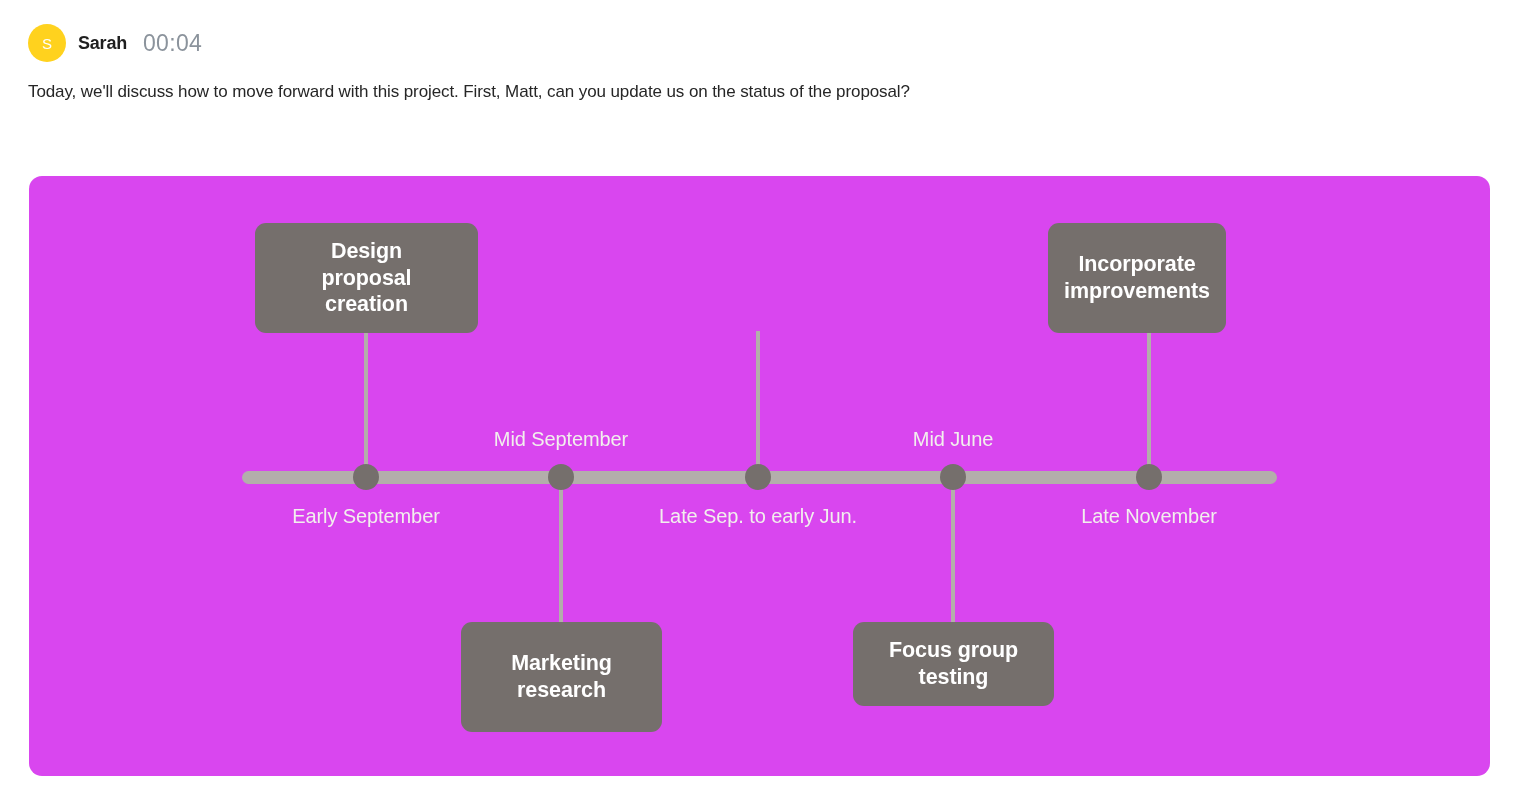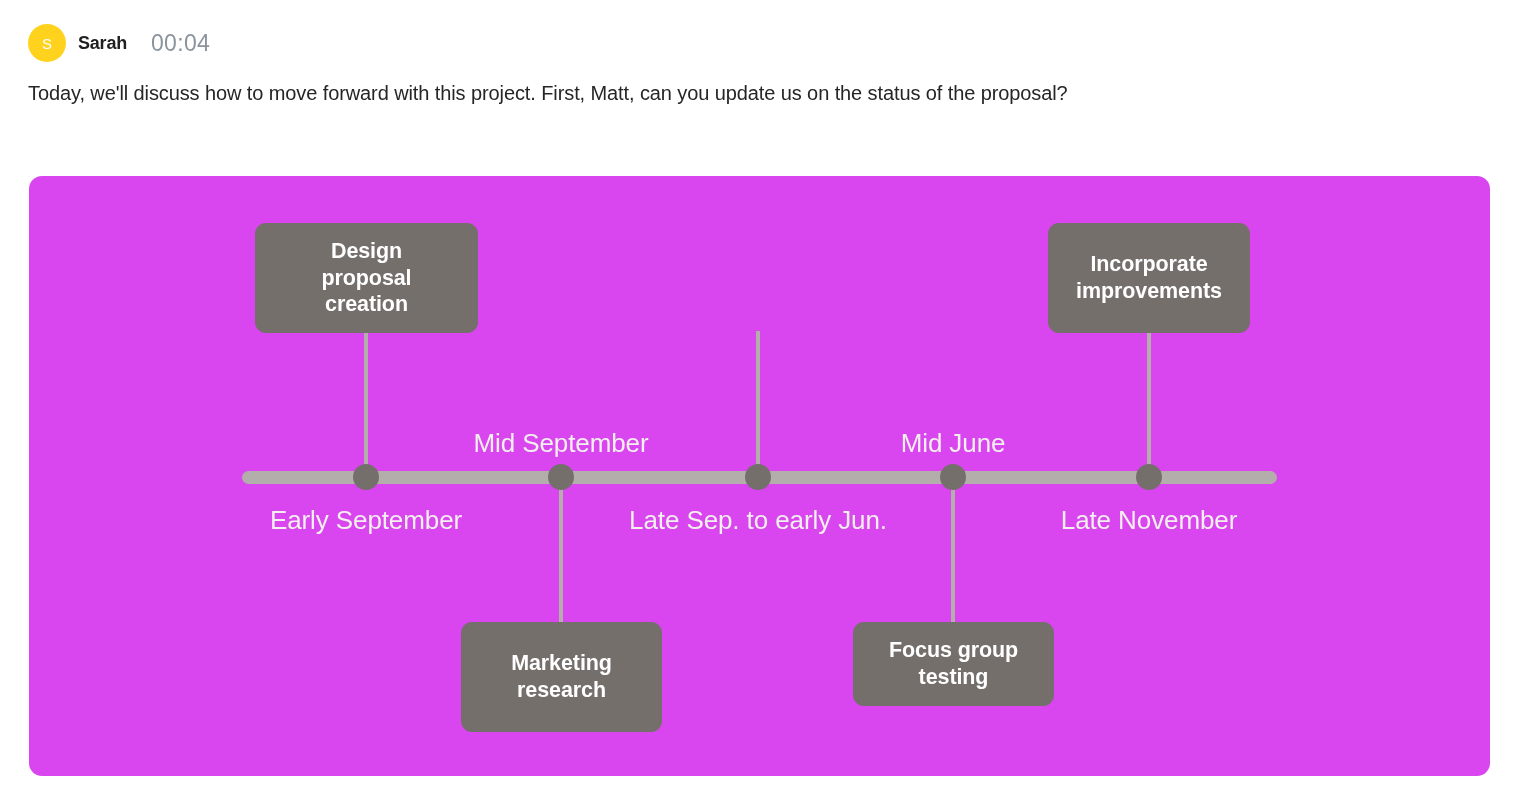--- a/index.html
+++ b/index.html
@@ -48,30 +48,30 @@
     color: #1f1f1f;
     letter-spacing: -0.2px;
     line-height: 1;
   }
   .timestamp {
     font-size: 23px;
     font-weight: 400;
     color: #8b939c;
     letter-spacing: 0.3px;
     line-height: 1;
-    margin-left: 12px;
+    margin-left: 4px;
   }
 
   
   .message-body {
     position: absolute;
     left: 28px;
     top: 79px;
     width: 1430px;
-    font-size: 20px;
+    font-size: 17px;
     line-height: 1.48;
     color: #262626;
     letter-spacing: -0.1px;
   }
 
   
   .diagram {
     position: absolute;
     left: 29px;
     top: 176px;
@@ -132,21 +132,21 @@
     text-align: center;
     box-sizing: border-box;
     padding: 6px 10px;
   }
   .card span { display: block; white-space: pre-line; }
 
   
   .axis-label {
     position: absolute;
     color: #f2efed;
-    font-size: 26px;
+    font-size: 20px;
     font-weight: 400;
     letter-spacing: -0.1px;
     white-space: nowrap;
     transform: translateX(-50%);
   }
 </style>
 </head>
 <body>
 
 <div class="message-header">
@@ -193,21 +193,21 @@
     <div class="dot" style="left:924px; top:301px;"></div>
     <div class="card" style="left:824px; top:446px; width:201px; height:84px;">
       <span>Focus group
 testing</span>
     </div>
     <div class="axis-label" style="left:924px; top:252px;">
       <span>Mid June</span>
     </div>
 
     <div class="stem" style="left:1120px; top:155px; height:147px;"></div>
-    <div class="card" style="left:1019px; top:47px; width:202px; height:110px;">
+    <div class="card" style="left:1019px; top:47px; width:178px; height:110px;">
       <span>Incorporate
 improvements</span>
     </div>
     <div class="dot" style="left:1120px; top:301px;"></div>
     <div class="axis-label" style="left:1120px; top:329px;">
       <span>Late November</span>
     </div>
 
   </div>
 </div>

